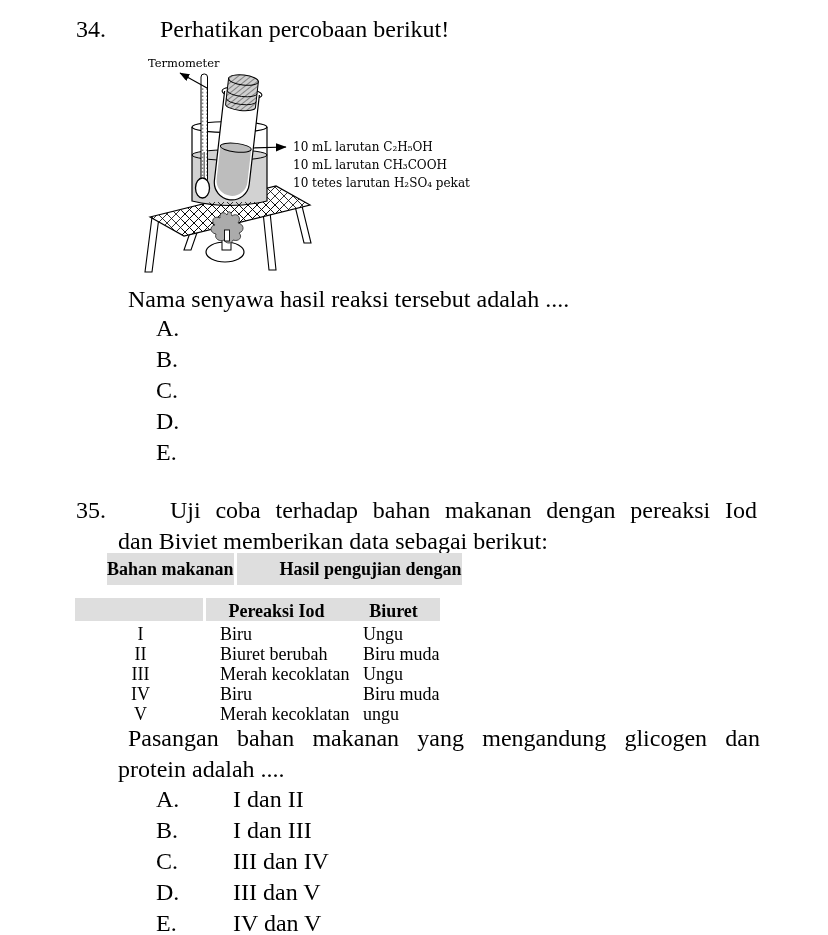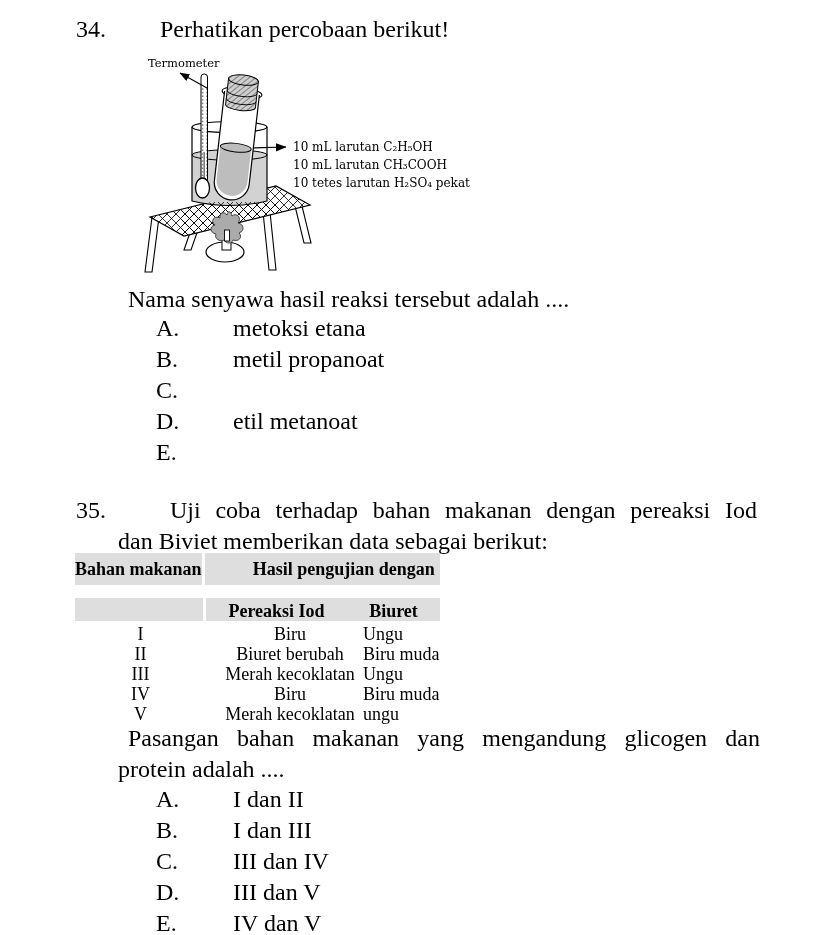--- a/index.html
+++ b/index.html
@@ -8,32 +8,32 @@
     font-family:"Liberation Serif", serif; font-size:24px;
     position:relative; overflow:hidden;
   }
   .abs { position:absolute; line-height:31px; white-space:nowrap; }
   .jline { white-space:normal; text-align:justify; text-align-last:justify; }
   .opts .opt-row { display:flex; height:31px; line-height:31px; }
   .opt-letter { display:inline-block; width:77px; }
   
   #table35 { position:absolute; left:75px; top:553px; width:365px; font-size:18px; line-height:normal; white-space:nowrap; }
   .t-hdr { background:#dedede; font-weight:bold; text-align:center; }
-  .t-r1 { display:flex; height:32px; }
+  .t-r1 { display:flex; height:32px;margin-left:32px; }
   .t-r1 .t-c1 { width:128px; line-height:32px; }
   .t-r1 .t-group { width:234px; margin-left:3px; line-height:32px;padding-left:43px; }
   .t-r2 { display:flex; height:23px; margin-top:13px; }
   .t-r2 .t-c1 { width:128px; }
   .t-group2 { width:234px; margin-left:3px; display:flex; background:#dedede; }
   .t-sub  { width:141px; line-height:27px; }
   .t-sub2 { width:93px;  line-height:27px; }
   .t-body { margin-top:3px; }
   .t-brow { display:flex; height:20px; line-height:20px; }
   .b1 { width:131px; text-align:center; }
-  .b2 { width:154px; padding-left:14px; box-sizing:border-box;text-align:center; }
+  .b2 { width:154px; padding-left:14px; box-sizing:border-box; }
   .b3 { padding-left:3px; }
   svg text { font-family:"DejaVu Serif","DejaVu Sans",serif; fill:#000; }
 </style>
 </head>
 <body>
 
 <div>
 
   <div class="abs" style="left:76px;top:14px">34.</div>
   <div class="abs" style="left:160px;top:14px">Perhatikan percobaan berikut!</div>
@@ -116,32 +116,29 @@
     <text x="153" y="99" font-size="12">10 mL larutan C₂H₅OH</text>
     <text x="153" y="117" font-size="12">10 mL larutan CH₃COOH</text>
     <text x="153" y="135" font-size="12">10 tetes larutan H₂SO₄ pekat</text>
   </svg>
 
   <div class="abs" style="left:128px;top:284px">Nama senyawa hasil reaksi tersebut adalah ....</div>
 
   <div class="abs opts" style="left:156px;top:313px">
     <div class="opt-row">
       <span class="opt-letter">A.</span>
-      <span>metoksi etana</span>
     </div>
     <div class="opt-row">
       <span class="opt-letter">B.</span>
-      <span>metil propanoat</span>
     </div>
     <div class="opt-row">
       <span class="opt-letter">C.</span>
     </div>
     <div class="opt-row">
       <span class="opt-letter">D.</span>
-      <span>etil metanoat</span>
     </div>
     <div class="opt-row">
       <span class="opt-letter">E.</span>
     </div>
   </div>
 
   <div class="abs" style="left:76px;top:495px">35.</div>
   <div class="abs jline" style="left:170px;top:495px;width:587px">Uji coba terhadap bahan makanan dengan pereaksi Iod</div>
   <div class="abs" style="left:118px;top:526px">dan Biviet memberikan data sebagai berikut:</div>
 

